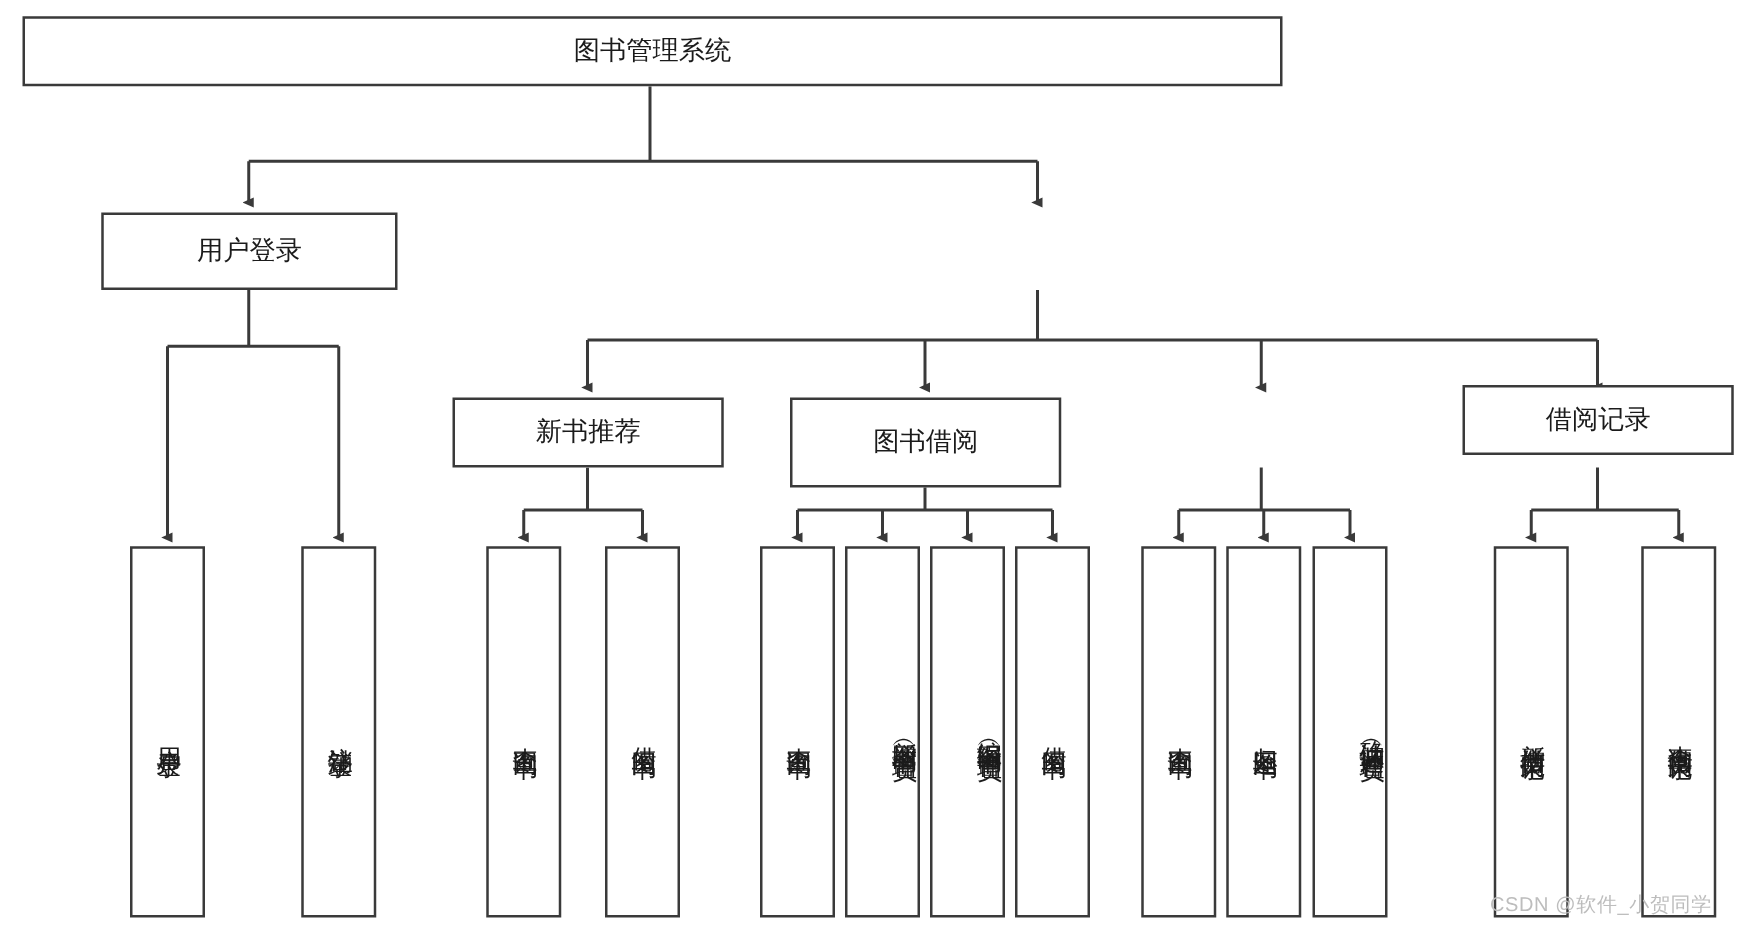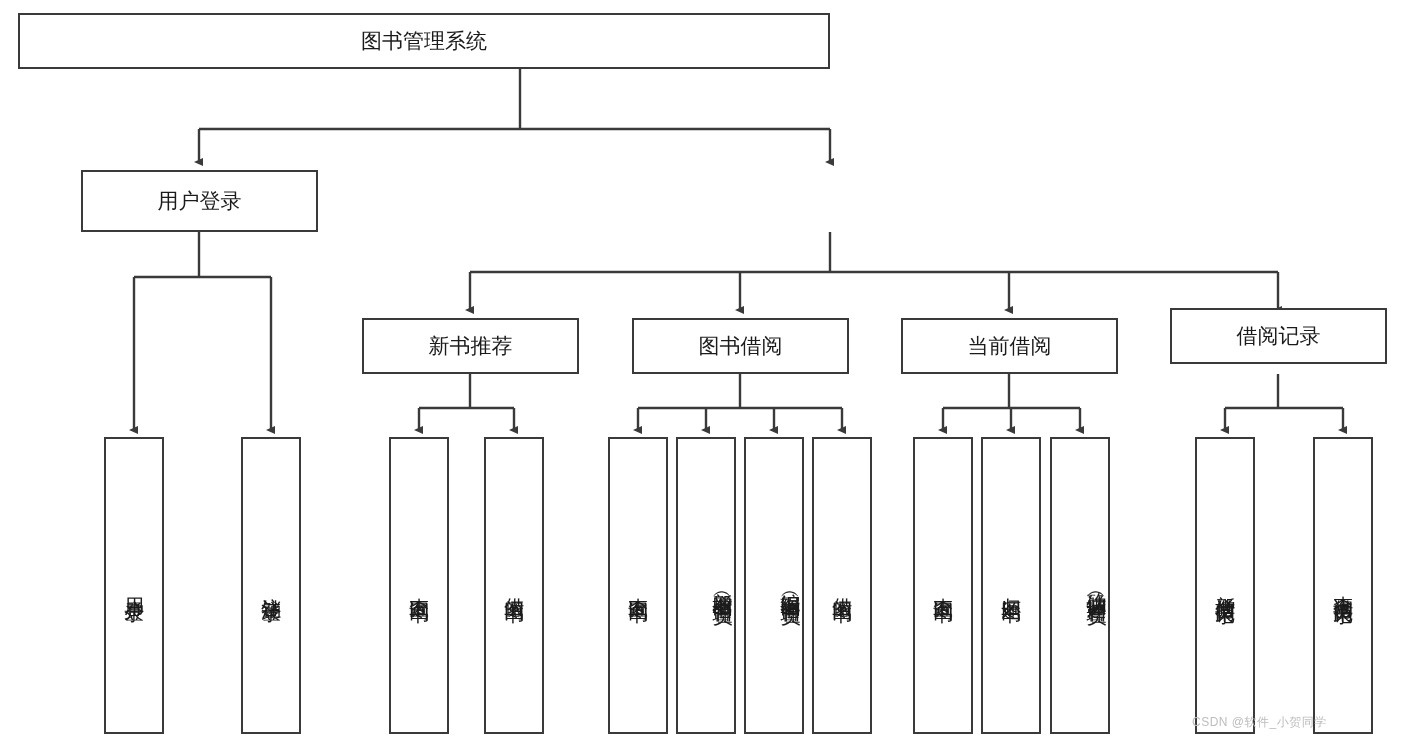--- a/index.html
+++ b/index.html
@@ -53,21 +53,21 @@
   }
   .node.v .vtxt {
     writing-mode: vertical-rl;
     text-orientation: upright;
     white-space: normal;
   }
   .watermark {
     position: absolute;
     left: 1192px;
     top: 714px;
-    font-size: 12px;
+    font-size: 16px;
     color: #bdbdbd;
     white-space: nowrap;
     letter-spacing: 0.5px;
   }
 </style>
 </head>
 <body>
 
 <div id="diagram-root">
 
@@ -115,36 +115,33 @@
       <path d="M1011,408 L1011,430" marker-end="url(#arrow)"></path>
       <path d="M1080,408 L1080,430" marker-end="url(#arrow)"></path>
 
       <path d="M1278,374 L1278,408"></path>
       <path d="M1225,408 L1343,408"></path>
       <path d="M1225,408 L1225,430" marker-end="url(#arrow)"></path>
       <path d="M1343,408 L1343,430" marker-end="url(#arrow)"></path>
     </g>
   </svg>
 
-  <div class="node root" style="left:18px;top:13px;width:812px;height:56px;">
+  <div class="node root" style="left:18px;top:13px;width:1008px;height:56px;">
     <span>图书管理系统</span>
   </div>
 
   <div class="node h" style="left:81px;top:170px;width:237px;height:62px;">
     <span>用户登录</span>
   </div>
 
   <div class="node h" style="left:362px;top:318px;width:217px;height:56px;">
     <span>新书推荐</span>
   </div>
-  <div class="node h" style="left:632px;top:318px;width:217px;height:56px;">
+  <div class="node h" style="left:632px;top:318px;width:217px;height:72px;">
     <span>图书借阅</span>
-  </div>
-  <div class="node h" style="left:901px;top:318px;width:217px;height:56px;">
-    <span>当前借阅</span>
   </div>
   <div class="node h" style="left:1170px;top:308px;width:217px;height:56px;">
     <span>借阅记录</span>
   </div>
 
   <div class="node v" style="left:104px;top:437px;width:60px;height:297px;align-items:center;">
     <span class="vtxt">用户登录</span>
   </div>
   <div class="node v" style="left:241px;top:437px;width:60px;height:297px;align-items:center;">
     <span class="vtxt">注销登录</span>

